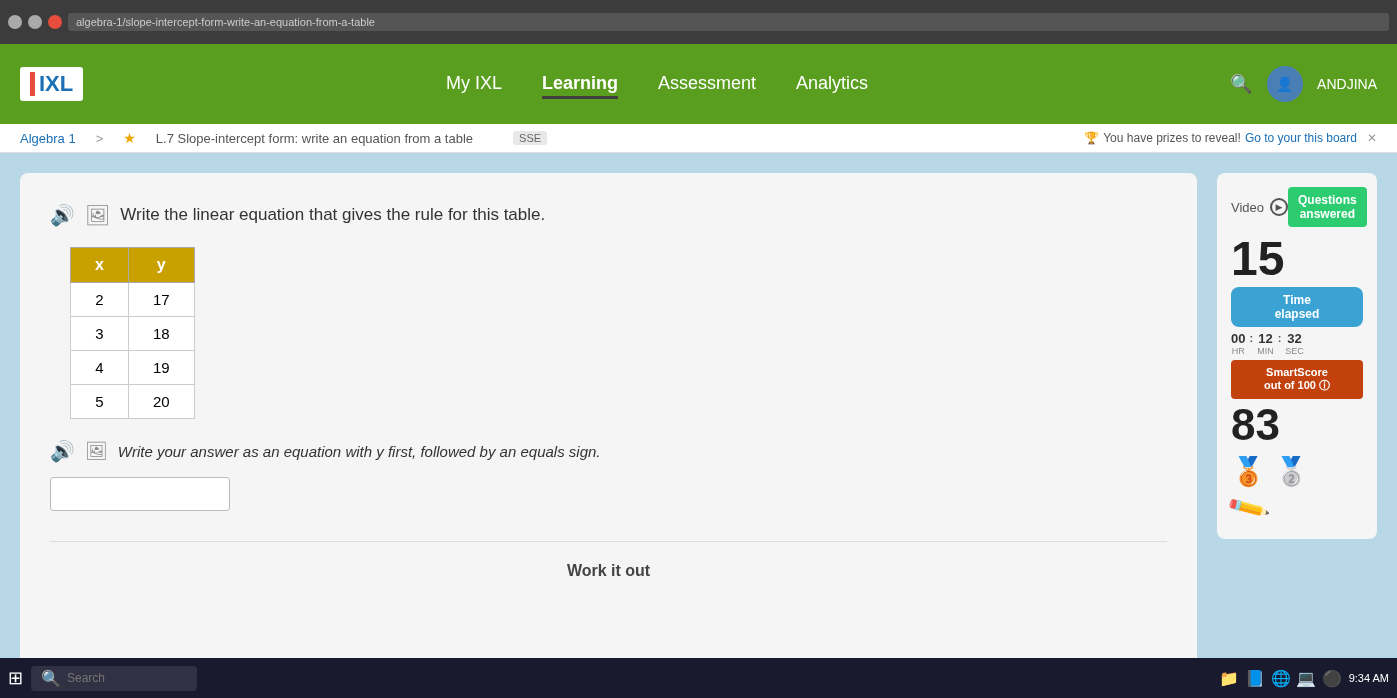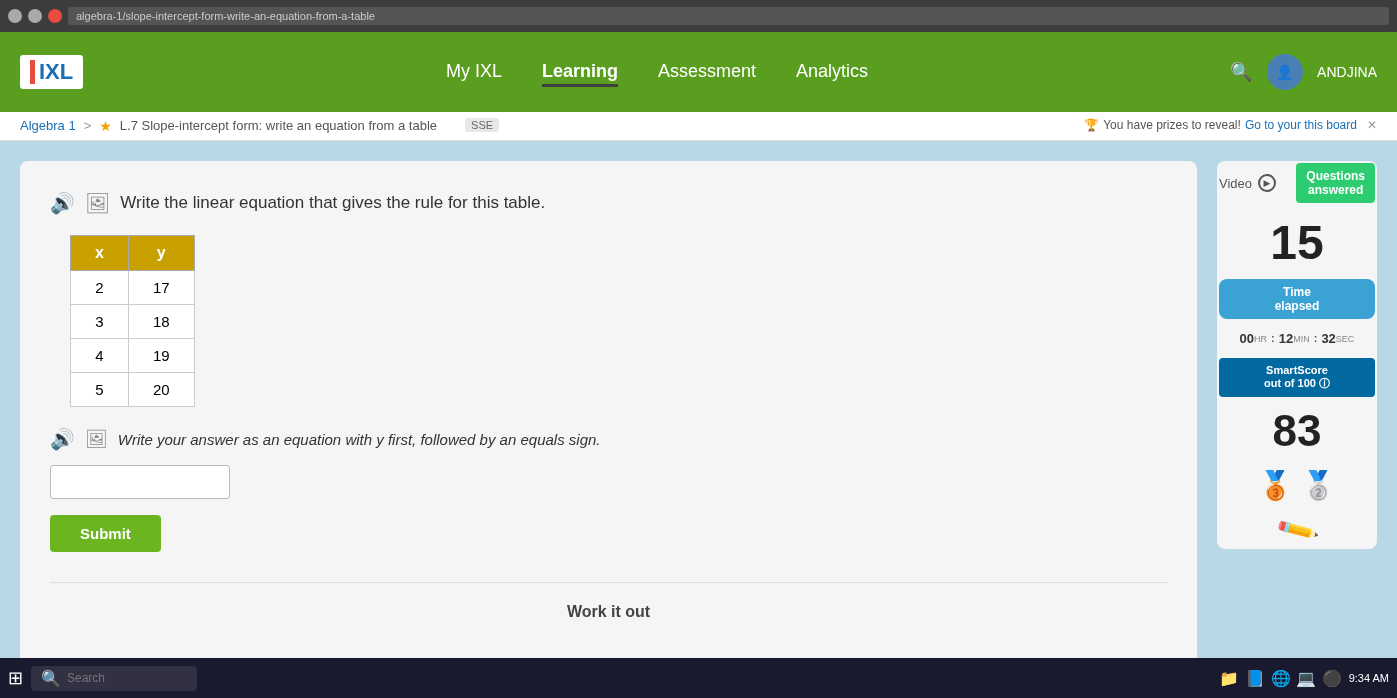--- a/index.html
+++ b/index.html
@@ -8,21 +8,21 @@
       height: 698px;
       overflow: hidden;
       font-family: Arial, sans-serif;
       background: #4a9db5;
       position: relative;
     }
 
     
     .browser-bar {
       background: #3c3c3c;
-      height: 32px;
+      height: 44px;
       display: flex;
       align-items: center;
       padding: 0 8px;
       gap: 6px;
     }
     .browser-url {
       flex: 1;
       background: #555;
       color: #ccc;
       font-size: 11px;
@@ -114,22 +114,22 @@
       font-size: 14px;
     }
 
     
     .breadcrumb-bar {
       background: white;
       padding: 6px 20px;
       font-size: 13px;
       color: #555;
       display: flex;
-      align-items: flex-start;
-      gap: 8px;
+      align-items: center;
+      gap: 20px;
       border-bottom: 1px solid #ddd;
     }
     .breadcrumb-bar a {
       color: #1a6fb5;
       text-decoration: none;
     }
     .breadcrumb-separator { color: #999; }
     .star-icon { color: #f0a500; font-size: 14px; }
     .sse-badge {
       background: #e8e8e8;
@@ -267,25 +267,25 @@
     .stats-panel {
       width: 160px;
       display: flex;
       flex-direction: column;
       gap: 10px;
     }
 
     .stats-top {
       background: #f5f5f5;
       border-radius: 8px;
-      padding: 2px;
+      padding: 14px;
       display: flex;
       flex-direction: column;
-      align-items: center;
-      gap: 12px;
+      align-items: flex-start;
+      gap: 4px;
     }
 
     .video-btn {
       display: flex;
       align-items: center;
       gap: 6px;
       font-size: 13px;
       color: #555;
       cursor: pointer;
     }
@@ -334,35 +334,35 @@
 
     .timer-display {
       display: flex;
       gap: 4px;
       justify-content: center;
       font-size: 11px;
       color: #555;
     }
     .timer-segment {
       display: flex;
-      flex-direction: row;
+      flex-direction: column;
       align-items: center;
     }
     .timer-value {
       font-size: 13px;
       font-weight: bold;
       color: #333;
     }
     .timer-label {
       font-size: 9px;
       color: #888;
     }
 
     .smartscore-btn {
-      background: #0369a1;
+      background: #c2410c;
       color: white;
       font-size: 11px;
       font-weight: bold;
       padding: 6px 10px;
       border-radius: 4px;
       text-align: center;
       cursor: pointer;
       width: 100%;
     }
 
@@ -526,21 +526,20 @@
         </tbody>
     </table>
 
     <div class="answer-section">
       <div class="answer-header">
         <span class="speaker-icon">🔊</span>
         <span style="font-size:18px; color:#888;">🖼</span>
         <span class="answer-instruction">Write your answer as an equation with y first, followed by an equals sign.</span>
       </div>
       <input type="text" class="answer-input" style="">
-      <button class="submit-btn">Submit</button>
     </div>
 
     <div class="work-it-out">
       <div class="work-title">Work it out</div>
     </div>
 
   </div>
 
   <div class="stats-panel">
 

